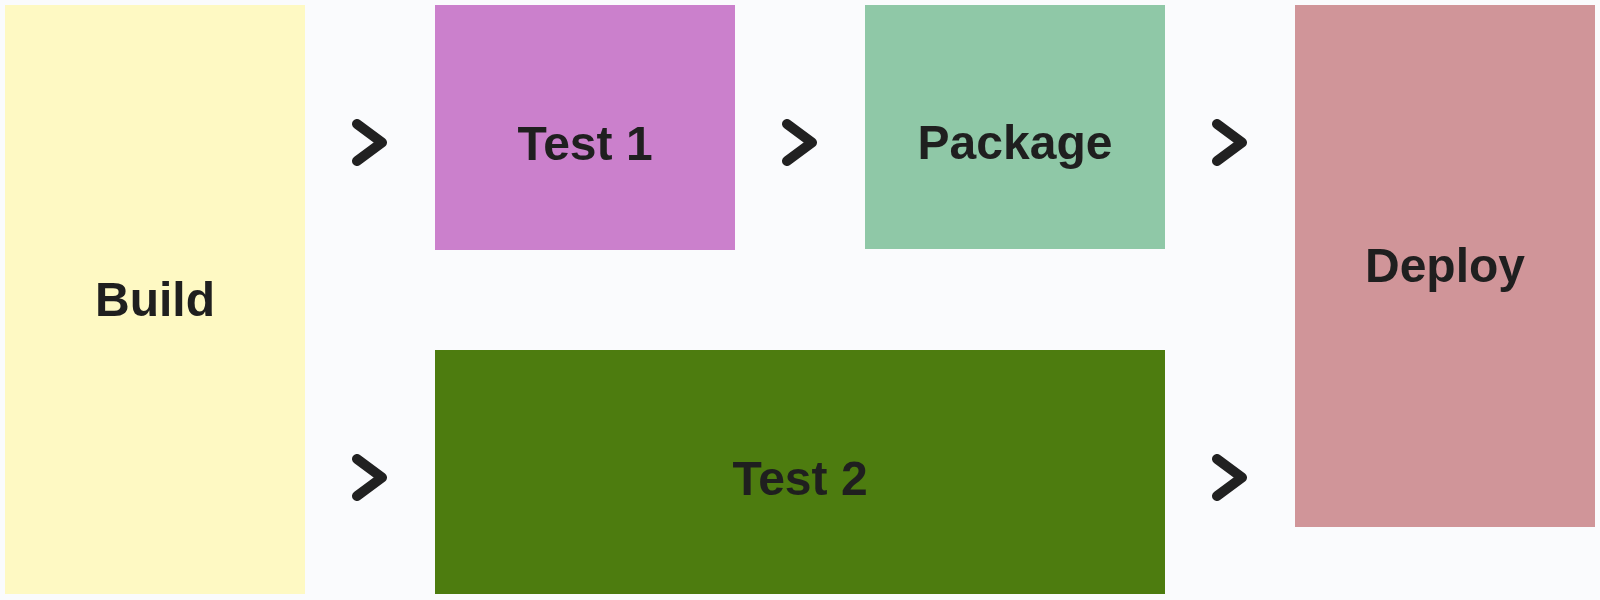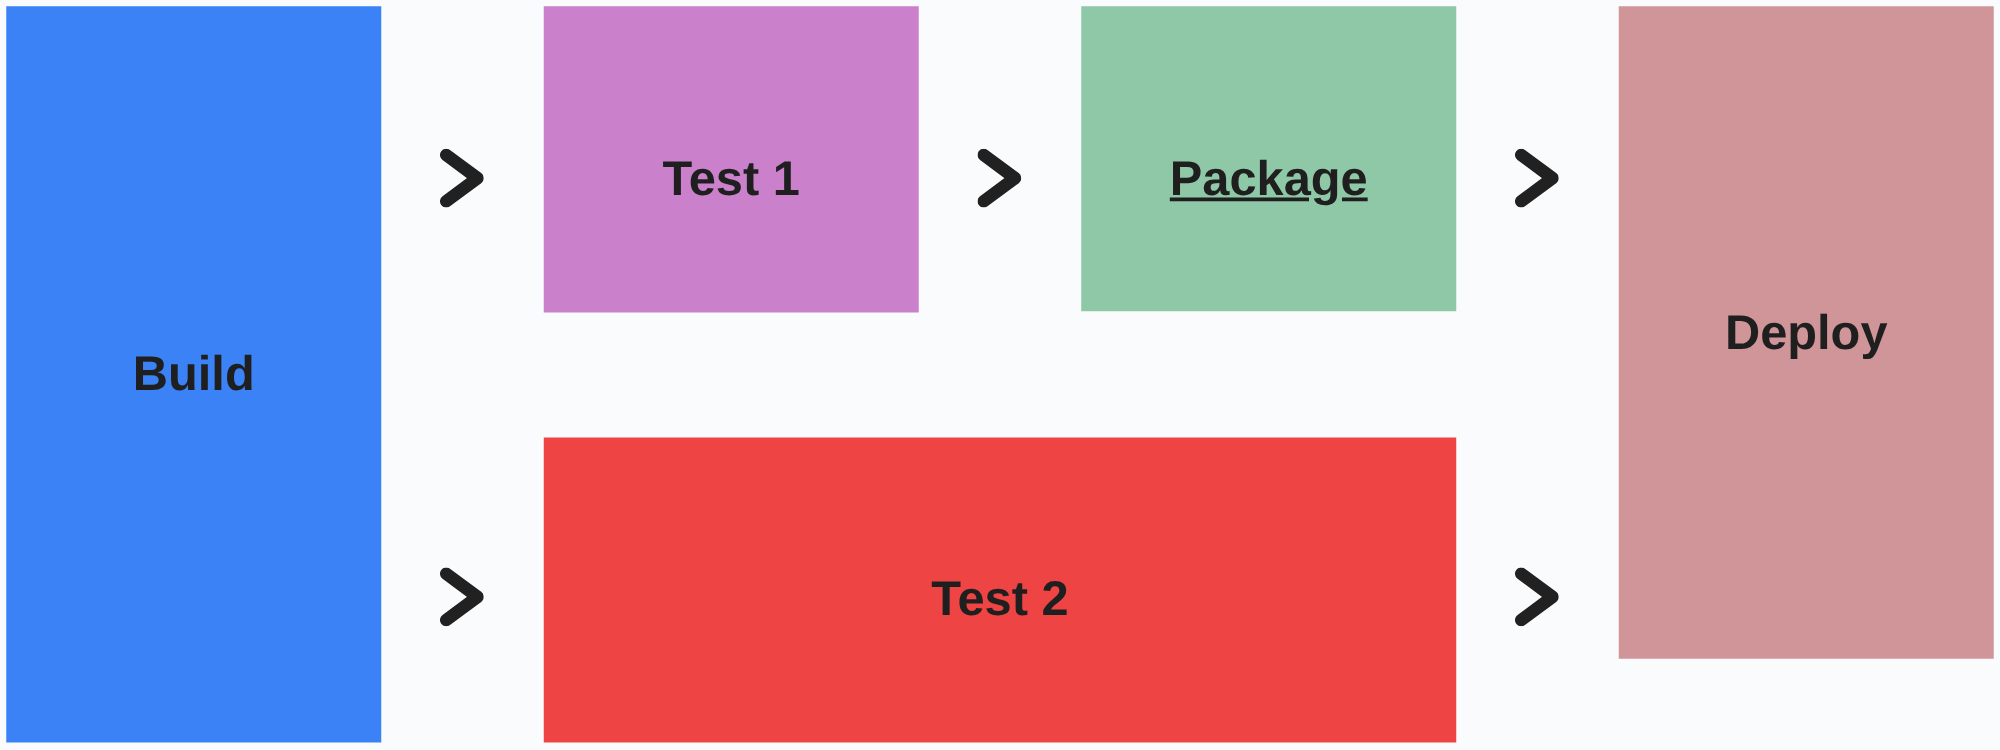--- a/index.html
+++ b/index.html
@@ -13,21 +13,21 @@
     overflow: hidden;
     font-family: "Liberation Sans", "DejaVu Sans", sans-serif;
   }
   .node {
     position: absolute;
     display: flex;
     align-items: center;
     justify-content: center;
   }
   .node .label {
-    font-size: 39px;
+    font-size: 48px;
     font-weight: bold;
     line-height: 1;
     white-space: nowrap;
   }
   
   .node-build   { left: 5px;    top: 5px;   width: 300px; height: 589px; }
   .node-test1   { left: 435px;  top: 5px;   width: 300px; height: 245px; }
   .node-package { left: 865px;  top: 5px;   width: 300px; height: 244px; }
   .node-test2   { left: 435px;  top: 350px; width: 730px; height: 244px; }
   .node-deploy  { left: 1295px; top: 5px;   width: 300px; height: 522px; }
@@ -44,57 +44,57 @@
   .chevron-2 { left: 782px; top: 119px; }
   .chevron-3 { left: 1212px; top: 119px; }
   .chevron-4 { left: 352px; top: 454px; }
   .chevron-5 { left: 1212px; top: 454px; }
 </style>
 </head>
 <body>
 
 <div class="canvas" style="background-color: rgb(250, 251, 253);">
 
-  <div class="node node-build" style="background-color: #3b82f6; text-align: right;">
+  <div class="node node-build" style="background-color: #fef9c3; text-align: right;">
     <span class="label" style="color: rgb(31, 31, 31);">Build</span>
   </div>
 
   <span class="chevron chevron-1" style="color: rgb(33, 33, 33);">
     <svg viewBox="0 0 35 47" fill="none" xmlns="http://www.w3.org/2000/svg">
       <path d="M5 5 L30 23.5 L5 42" stroke="currentColor" stroke-width="10" stroke-linecap="round" stroke-linejoin="round"></path>
     </svg>
   </span>
 
   <div class="node node-test1" style="background-color: rgb(203, 128, 204);">
     <span class="label" style="color: rgb(31, 31, 31);">Test 1</span>
   </div>
 
   <span class="chevron chevron-2" style="color: rgb(33, 33, 33);">
     <svg viewBox="0 0 35 47" fill="none" xmlns="http://www.w3.org/2000/svg">
       <path d="M5 5 L30 23.5 L5 42" stroke="currentColor" stroke-width="10" stroke-linecap="round" stroke-linejoin="round"></path>
     </svg>
   </span>
 
   <div class="node node-package" style="background-color: rgb(143, 200, 167);">
-    <span class="label" style="color: rgb(31, 31, 31); text-decoration: underline;">Package</span>
+    <span class="label" style="color: rgb(31, 31, 31);">Package</span>
   </div>
 
   <span class="chevron chevron-3" style="color: rgb(33, 33, 33);">
     <svg viewBox="0 0 35 47" fill="none" xmlns="http://www.w3.org/2000/svg">
       <path d="M5 5 L30 23.5 L5 42" stroke="currentColor" stroke-width="10" stroke-linecap="round" stroke-linejoin="round"></path>
     </svg>
   </span>
 
   <span class="chevron chevron-4" style="color: rgb(33, 33, 33);">
     <svg viewBox="0 0 35 47" fill="none" xmlns="http://www.w3.org/2000/svg">
       <path d="M5 5 L30 23.5 L5 42" stroke="currentColor" stroke-width="10" stroke-linecap="round" stroke-linejoin="round"></path>
     </svg>
   </span>
 
-  <div class="node node-test2" style="background-color: #ef4444;">
+  <div class="node node-test2" style="background-color: #4d7c0f;">
     <span class="label" style="color: rgb(31, 31, 31);">Test 2</span>
   </div>
 
   <span class="chevron chevron-5" style="color: rgb(33, 33, 33);">
     <svg viewBox="0 0 35 47" fill="none" xmlns="http://www.w3.org/2000/svg">
       <path d="M5 5 L30 23.5 L5 42" stroke="currentColor" stroke-width="10" stroke-linecap="round" stroke-linejoin="round"></path>
     </svg>
   </span>
 
   <div class="node node-deploy" style="background-color: rgb(208, 149, 153);">

